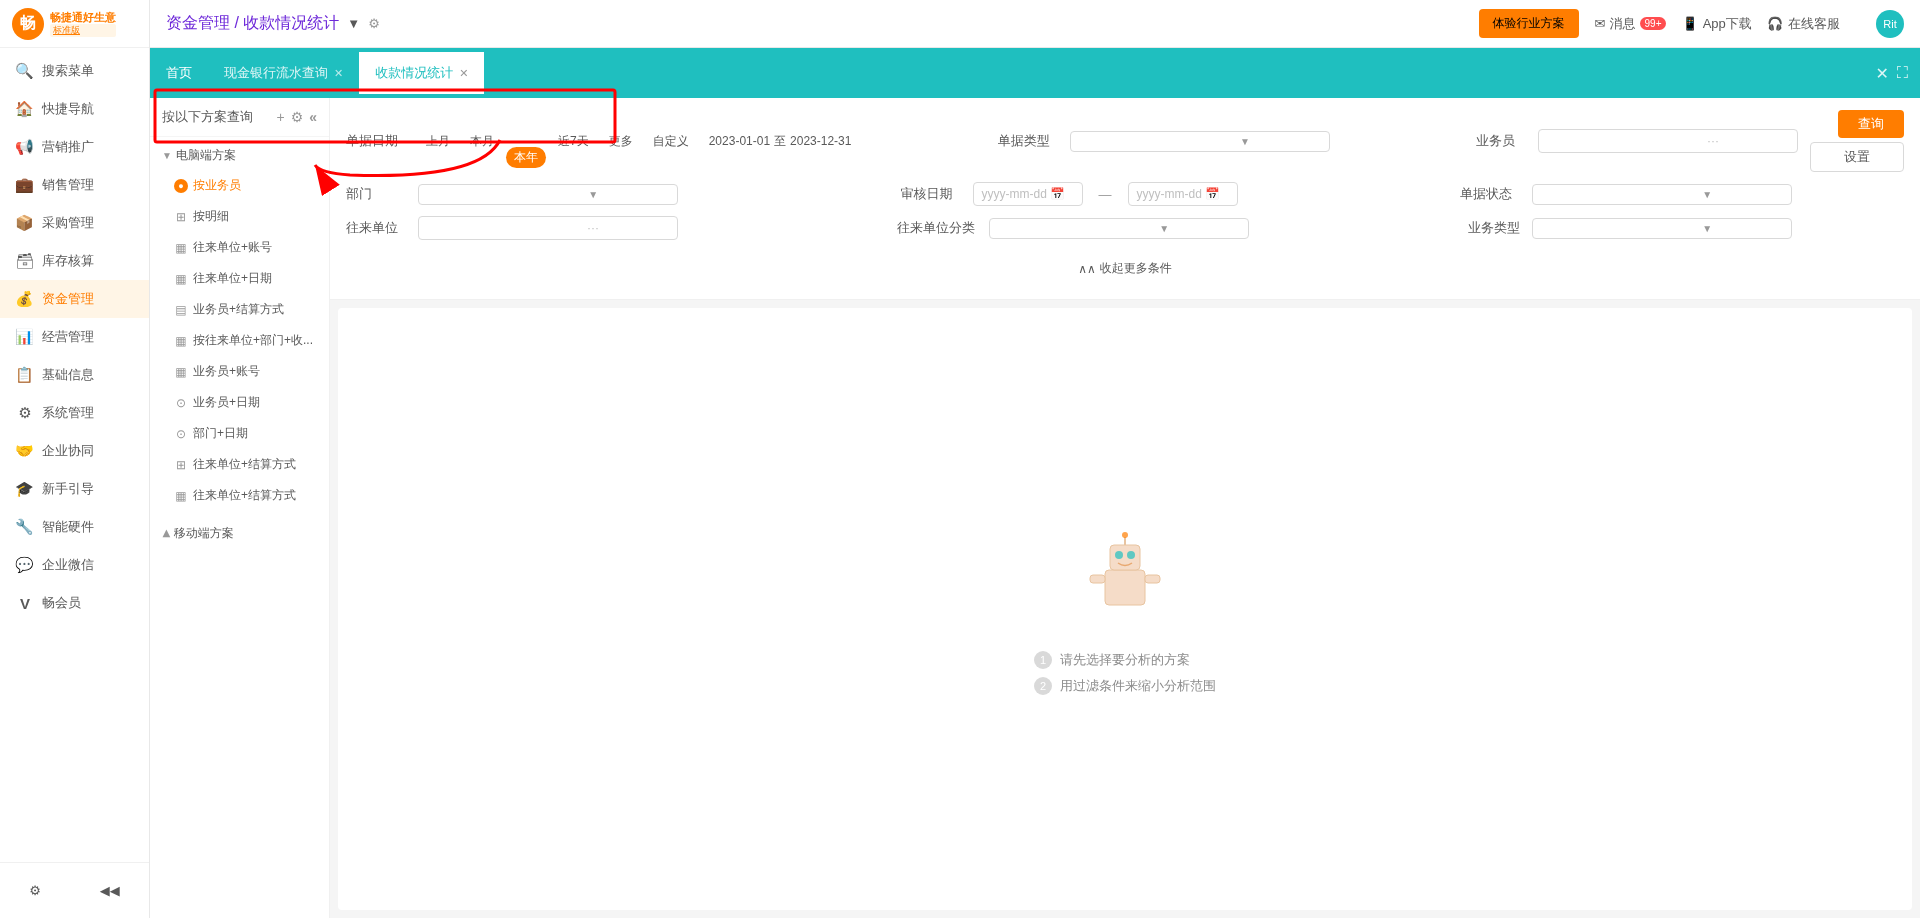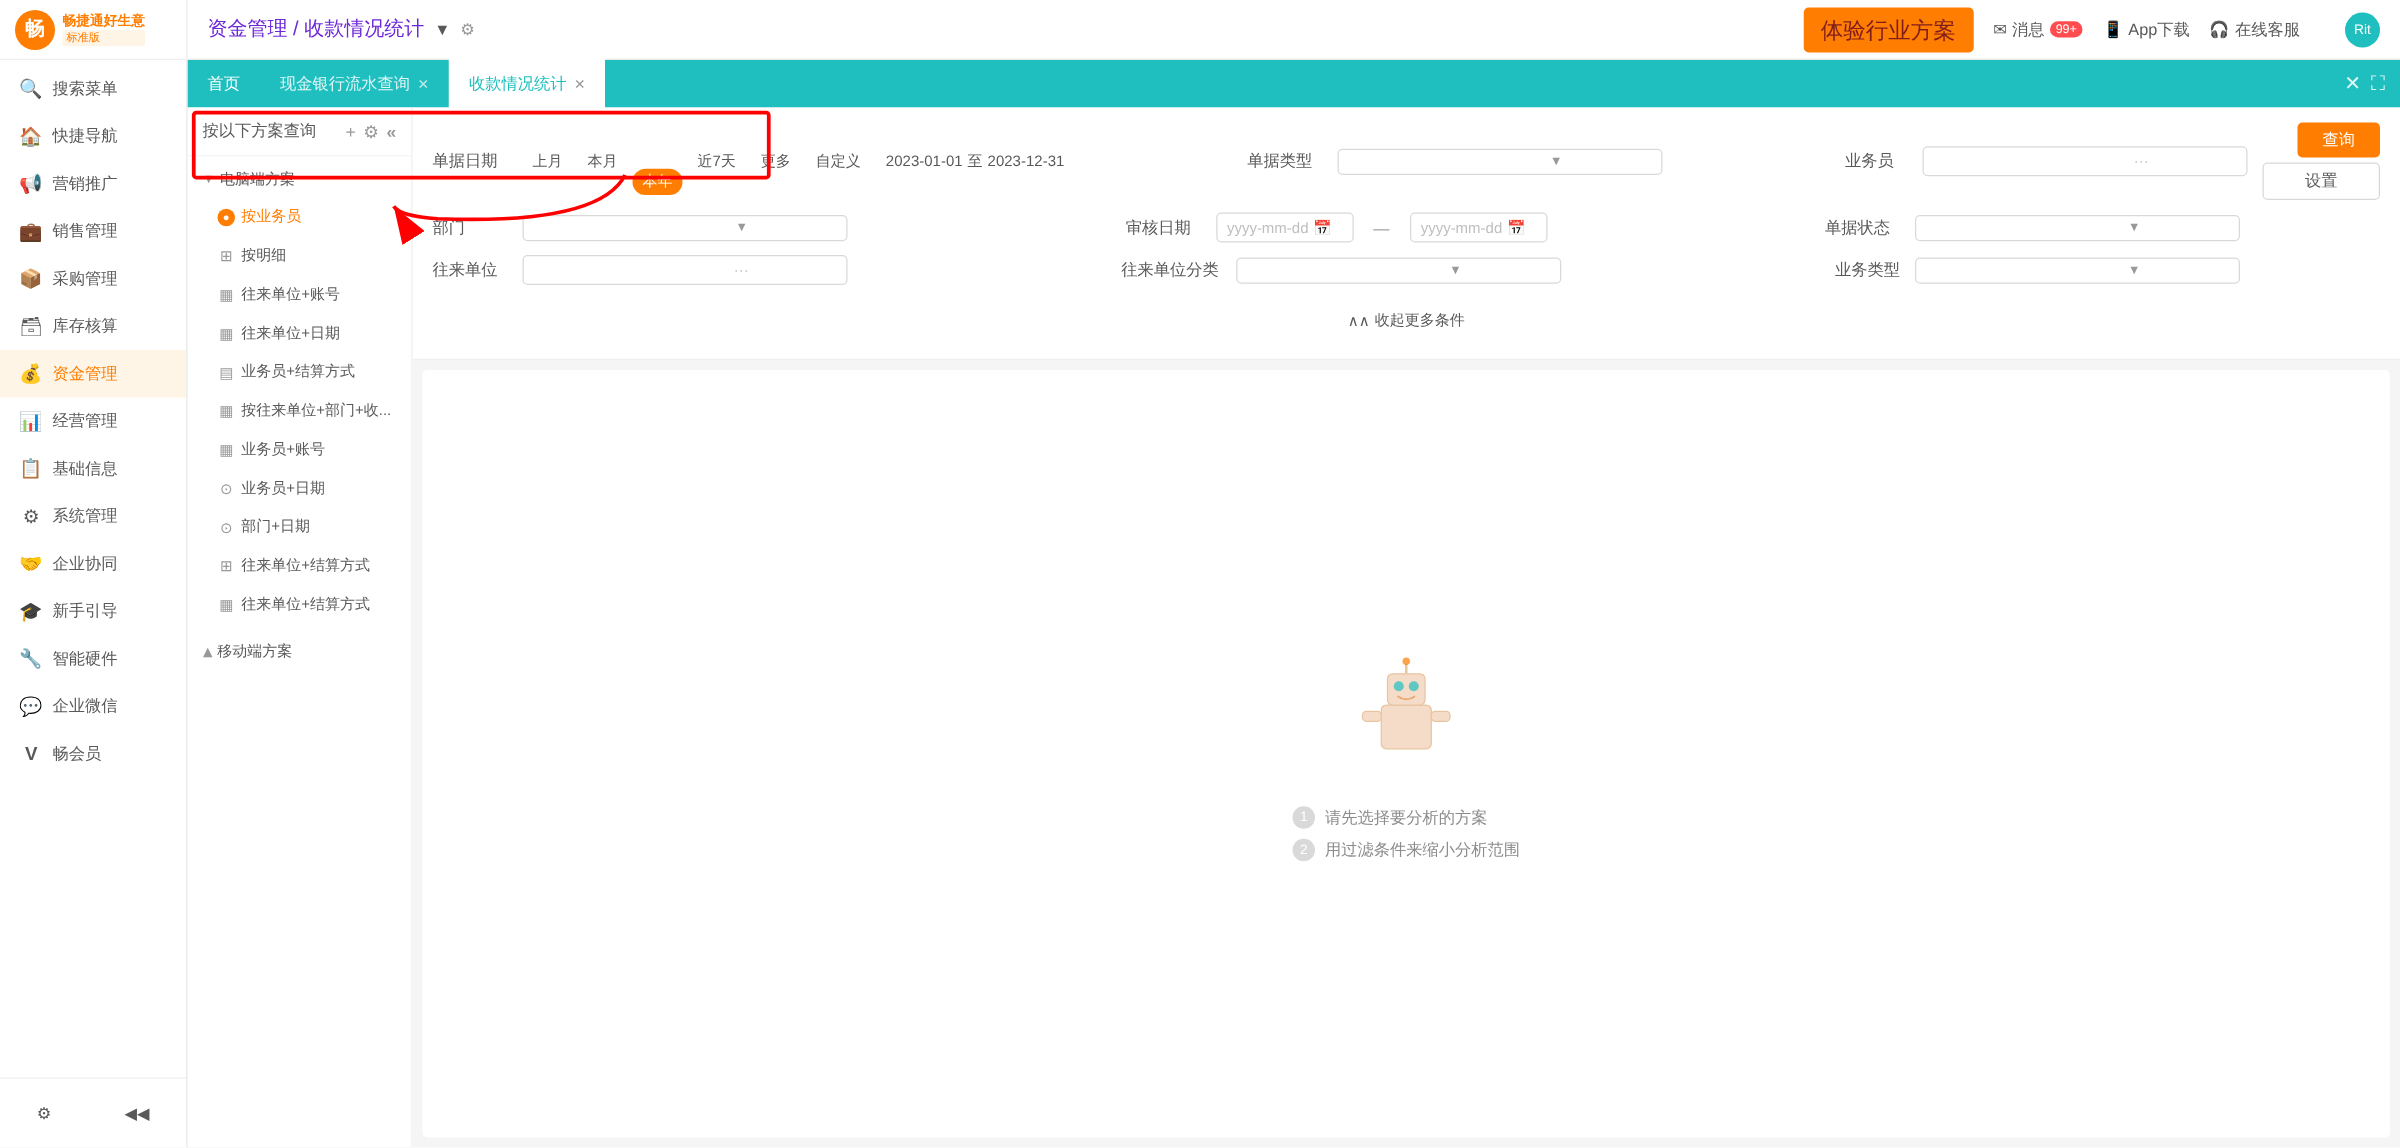--- a/index.html
+++ b/index.html
@@ -3,44 +3,44 @@
   <meta charset="utf-8">
   <style>
     * { box-sizing: border-box; margin: 0; padding: 0; }
     body { font-family: "Microsoft YaHei", "PingFang SC", sans-serif; font-size: 13px; background: #f5f5f5; display: flex; height: 918px; overflow: hidden; }
 
     
     .sidebar { width: 150px; background: #fff; border-right: 1px solid #e8e8e8; display: flex; flex-direction: column; flex-shrink: 0; }
     .sidebar-logo { height: 48px; background: #fff; display: flex; align-items: center; padding: 0 12px; border-bottom: 1px solid #f0f0f0; }
     .logo-icon { width: 32px; height: 32px; background: #ff7d00; border-radius: 50%; display: flex; align-items: center; justify-content: center; color: #fff; font-size: 16px; font-weight: bold; }
     .logo-text { margin-left: 6px; font-size: 12px; color: #333; line-height: 1.3; }
-    .logo-badge { font-size: 9px; color: #ff7d00; background: #fff5e6; padding: 1px 3px; border-radius: 2px; }
+    .logo-badge { font-size: 9px; color: #ff7d00; background: #fff5e6; padding: 1px 3px; border-radius: 2px; text-decoration: underline; }
     .sidebar-nav { flex: 1; overflow-y: auto; padding: 4px 0; }
     .sidebar-item { display: flex; align-items: center; padding: 10px 16px; cursor: pointer; color: #595959; font-size: 13px; }
     .sidebar-item.active { background: #fff5e6; color: #ff7d00; }
     .sidebar-item .item-icon { width: 18px; height: 18px; margin-right: 8px; display: flex; align-items: center; justify-content: center; font-size: 15px; }
     .sidebar-bottom { padding: 8px 0; border-top: 1px solid #f0f0f0; }
     .sidebar-bottom-item { display: flex; align-items: center; padding: 8px 16px; cursor: pointer; color: #595959; }
 
     
     .main { flex: 1; display: flex; flex-direction: column; overflow: hidden; }
 
     
     .top-header { height: 48px; background: #fff; border-bottom: 1px solid #e8e8e8; display: flex; align-items: center; padding: 0 16px; justify-content: space-between; }
     .header-left { display: flex; align-items: center; gap: 8px; }
     .header-breadcrumb { font-size: 16px; color: #6d28d9; }
     .header-dropdown { display: flex; align-items: center; gap: 4px; color: #595959; cursor: pointer; }
     .header-actions { display: flex; align-items: center; gap: 16px; }
-    .trial-btn { background: #ff7d00; color: #7f1d1d; border: none; border-radius: 4px; padding: 6px 14px; font-size: 18px; cursor: pointer; }
+    .trial-btn { background: #ff7d00; color: #000000; border: none; border-radius: 4px; padding: 6px 14px; font-size: 12px; cursor: pointer; }
     .header-action-item { display: flex; align-items: center; gap: 4px; color: #595959; cursor: pointer; font-size: 13px; }
     .badge { background: #ff4d4f; color: #fff; font-size: 10px; border-radius: 10px; padding: 1px 5px; }
     .user-avatar { width: 28px; height: 28px; border-radius: 50%; background: #d9d9d9; }
 
     
-    .tab-bar { height: 38px; background: #1fbfbf; display: flex; align-items: center; padding: 0 0; }
+    .tab-bar { height: 50px; background: #1fbfbf; display: flex; align-items: center; padding: 0 0; }
     .tab-item { display: flex; align-items: center; padding: 0 16px; height: 42px; cursor: pointer; color: rgba(255,255,255,0.85); font-size: 13px; gap: 6px; }
     .tab-item.home { color: #fff; }
     .tab-item.active { background: #fff; color: #1fbfbf; }
     .tab-close { font-size: 11px; color: rgba(255,255,255,0.7); cursor: pointer; }
     .tab-item.active .tab-close { color: #999; }
     .tab-bar-right { margin-left: auto; display: flex; align-items: center; gap: 8px; padding-right: 12px; }
     .tab-bar-btn { color: rgba(255,255,255,0.85); cursor: pointer; font-size: 16px; }
 
     
     .page-content { flex: 1; display: flex; flex-direction: column; overflow: hidden; background: #f5f5f5; }

